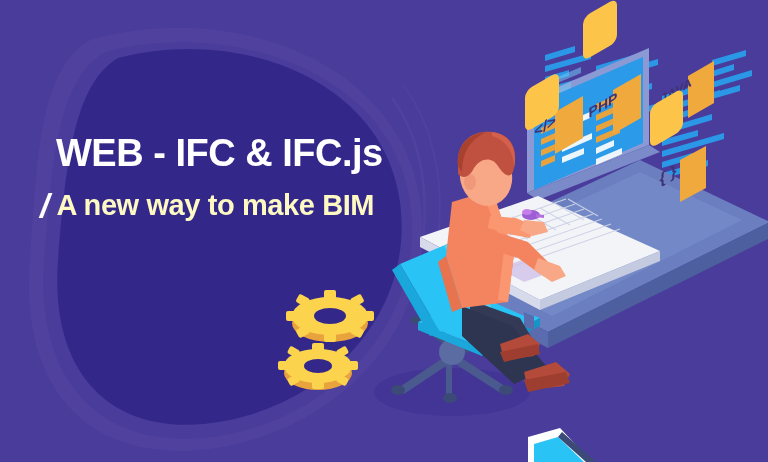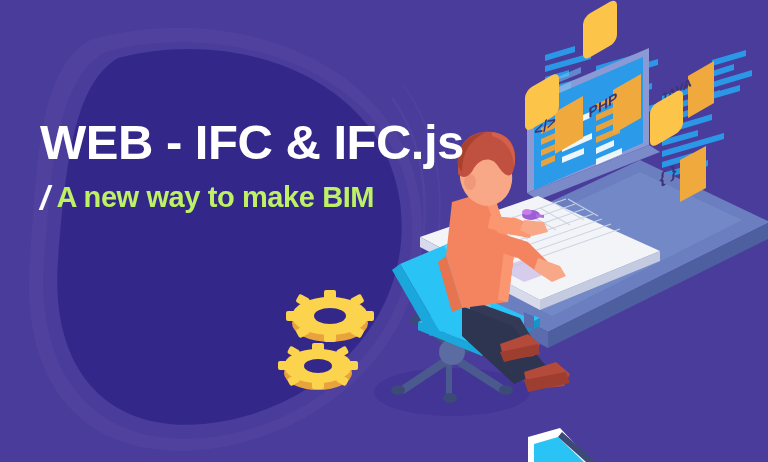--- a/index.html
+++ b/index.html
@@ -24,44 +24,44 @@
   }
   .headline-block {
     position: absolute;
     left: 40px;
     top: 118px;
     width: 470px;
     z-index: 5;
   }
   .title-line {
     color: #ffffff;
-    font-size: 49px;
+    font-size: 38px;
     font-weight: bold;
     letter-spacing: -0.5px;
     line-height: 1.0;
     white-space: nowrap;
-    margin: 0;
+    margin: 16px;
     font-family: "Liberation Sans", sans-serif;
   }
   .subtitle-row {
     display: flex;
     align-items: center;
     margin-top: 13px;
   }
   .slash {
     color: #ffffff;
     font-size: 34px;
     font-weight: bold;
     font-style: italic;
     margin-right: 7px;
     line-height: 1;
     font-family: "Liberation Sans", sans-serif;
   }
   .subtitle-line {
-    color: #bef264;
+    color: #fef9c3;
     font-size: 29px;
     font-weight: bold;
     letter-spacing: -0.4px;
     line-height: 1;
     white-space: nowrap;
     margin: 0;
     font-family: "Liberation Sans", sans-serif;
   }
   .badge-text {
     font-family: "Liberation Sans", sans-serif;

